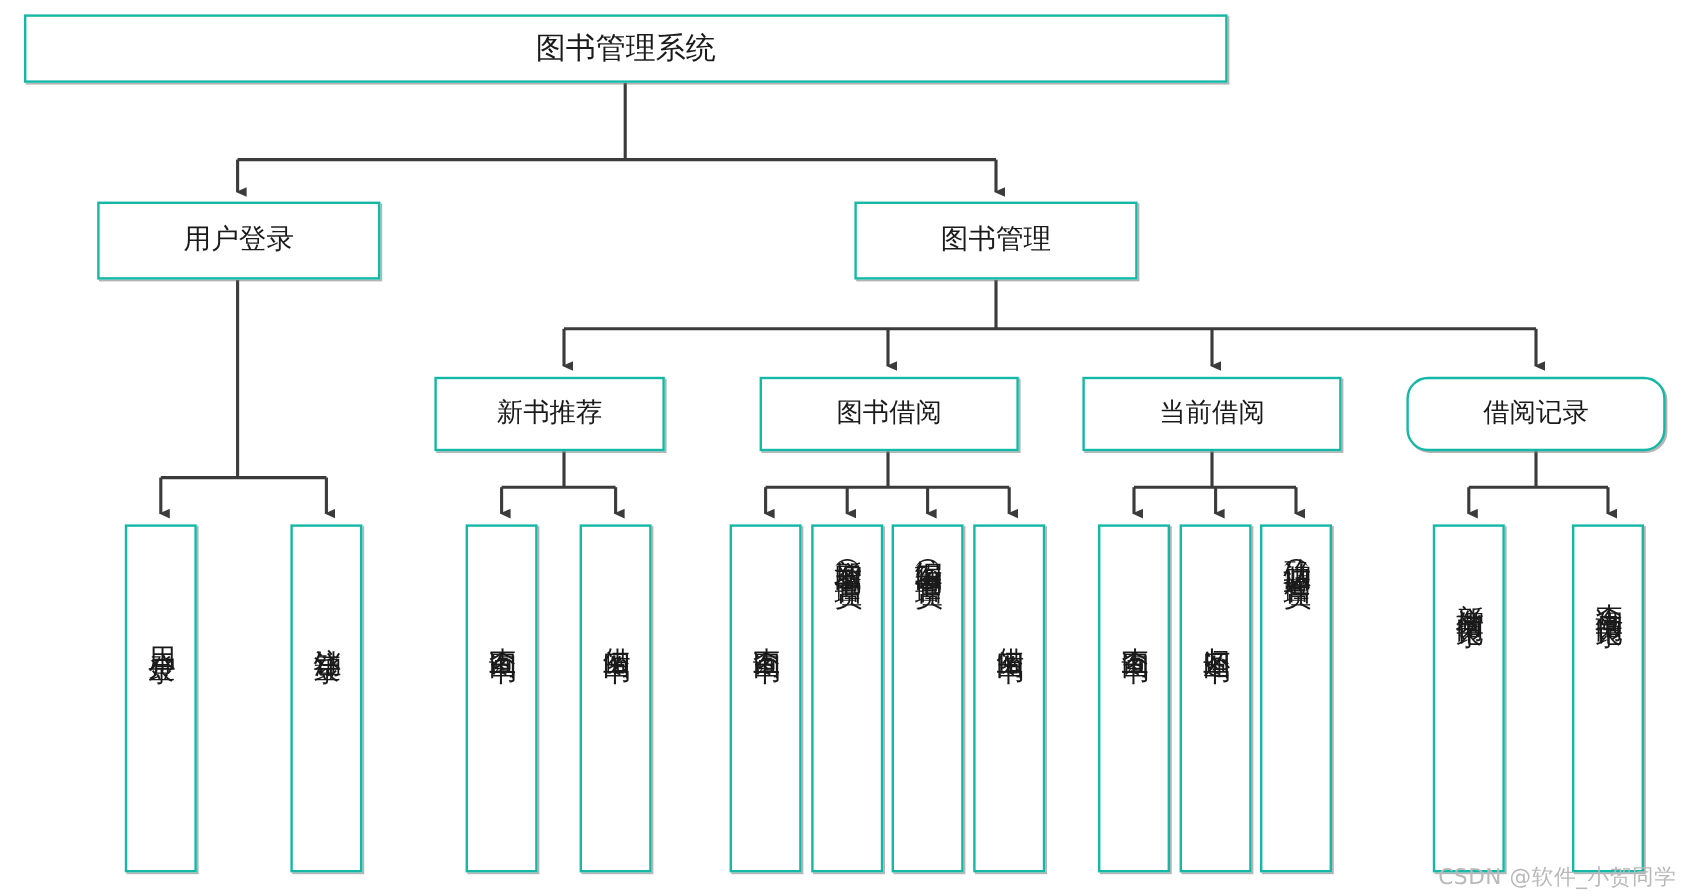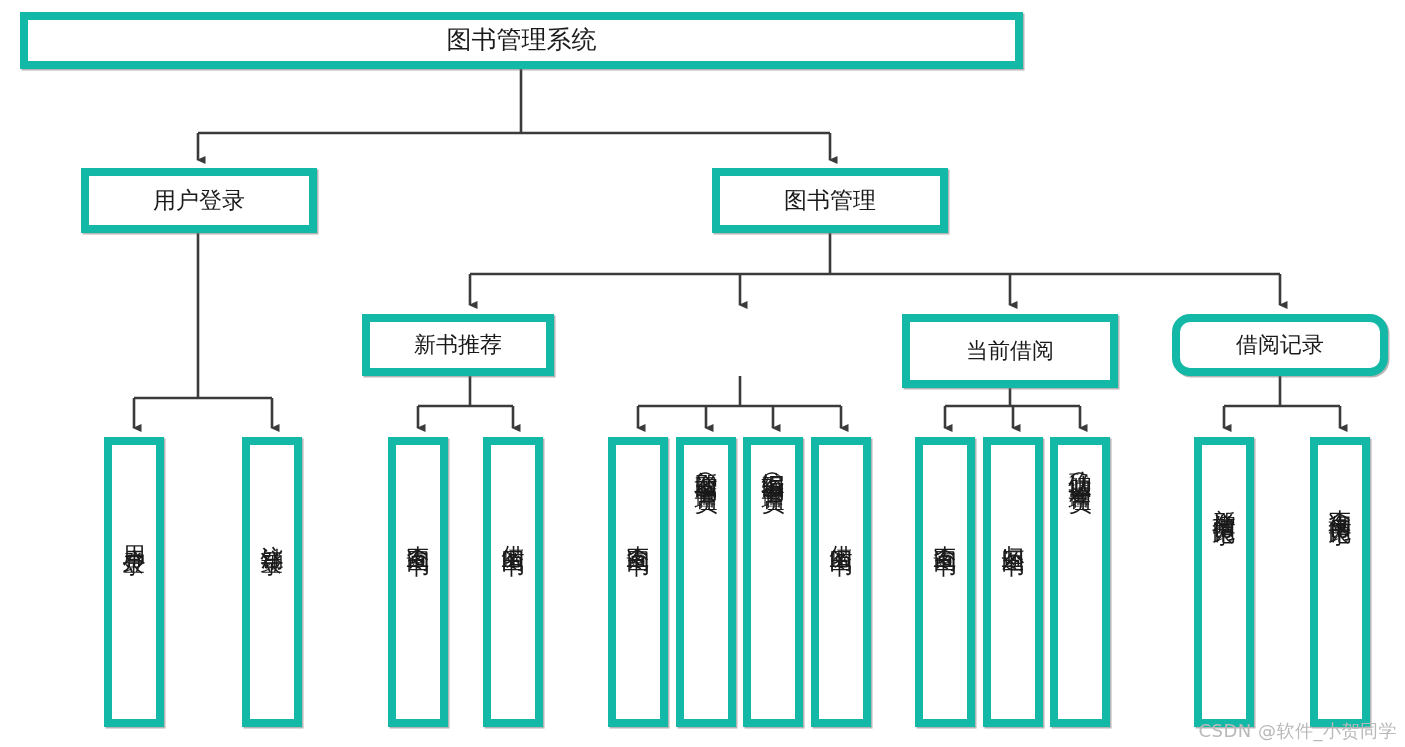--- a/index.html
+++ b/index.html
@@ -20,21 +20,21 @@
     position: absolute;
     left: 0;
     top: 0;
     width: 1405px;
     height: 747px;
     pointer-events: none;
   }
   .node {
     position: absolute;
     box-sizing: border-box;
-    border: 8px solid #14b8a6;
+    border: 2px solid #14b8a6;
     background: #ffffff;
     display: flex;
     align-items: center;
     justify-content: center;
     box-shadow: 1.5px 1.5px 0 rgba(120,120,120,0.55);
   }
   .node .label {
     color: #1a1a1a;
     text-align: center;
     line-height: 1.15;
@@ -130,21 +130,24 @@
   <div class="node lvl2" style="left:81px; top:168px; width:236px; height:65px;">
     <span class="label">用户登录</span>
   </div>
   <div class="node lvl2" style="left:712px; top:168px; width:236px; height:65px;">
     <span class="label">图书管理</span>
   </div>
 
   <div class="node lvl3" style="left:362px; top:314px; width:192px; height:62px;">
     <span class="label">新书推荐</span>
   </div>
-  <div class="node lvl3" style="left:902px; top:314px; width:216px; height:74px;">
+  <div class="node lvl3" style="left:633px; top:314px; width:216px; height:62px;">
+    <span class="label">图书借阅</span>
+  </div>
+  <div class="node lvl3" style="left:902px; top:314px; width:216px; height:62px;">
     <span class="label">当前借阅</span>
   </div>
   <div class="node lvl3" style="left:1172px; top:314px; width:216px; height:62px;border-radius:18px;">
     <span class="label">借阅记录</span>
   </div>
 
   <div class="node leaf mid" style="left:104px; top:437px; width:60px; height:290px;">
     <span class="label">用户登录</span>
   </div>
   <div class="node leaf mid" style="left:242px; top:437px; width:60px; height:290px;">

